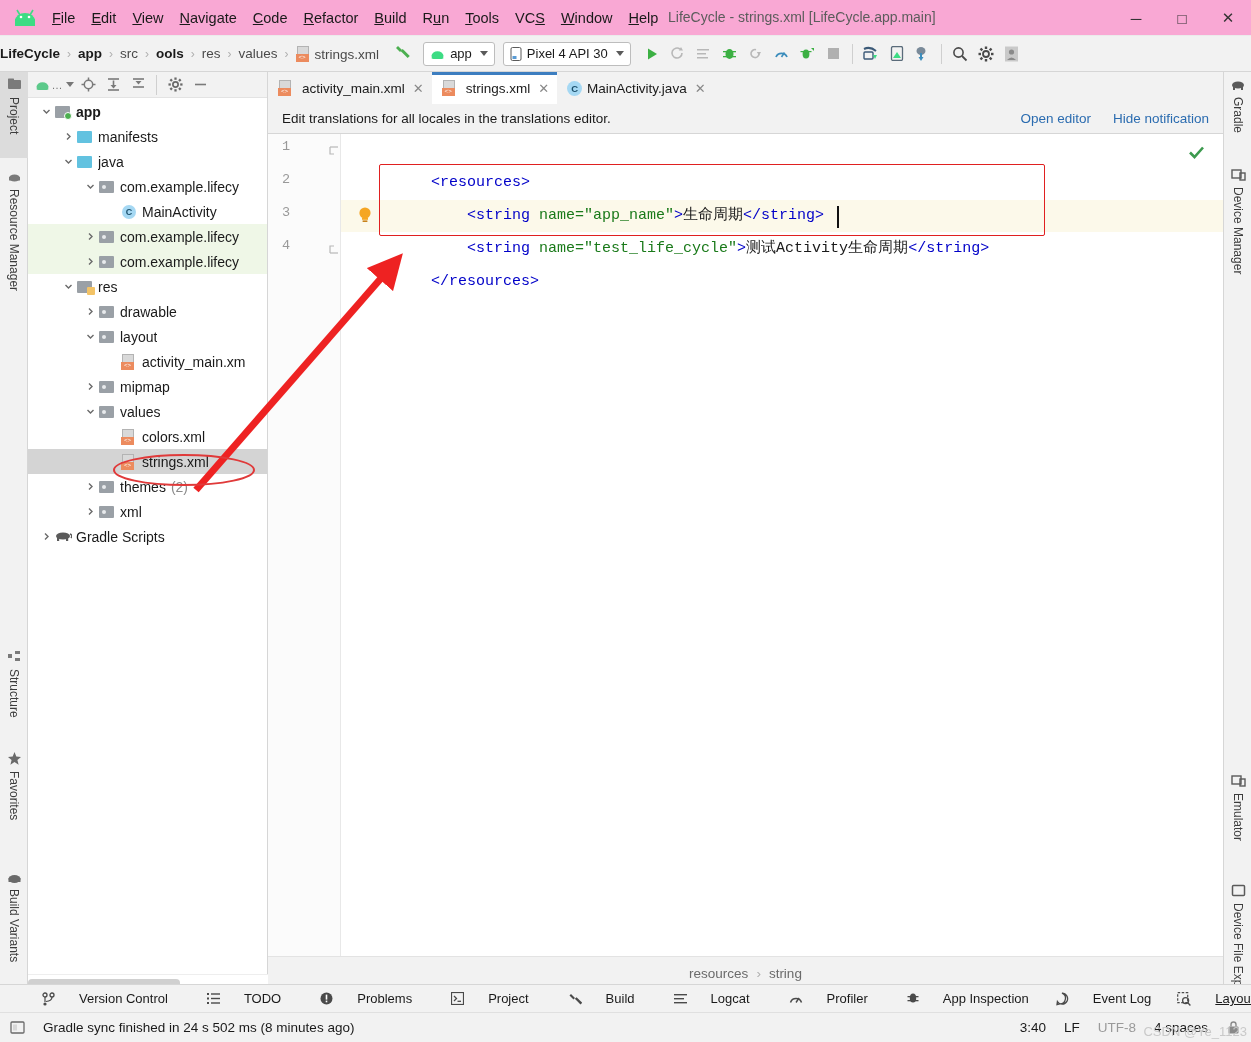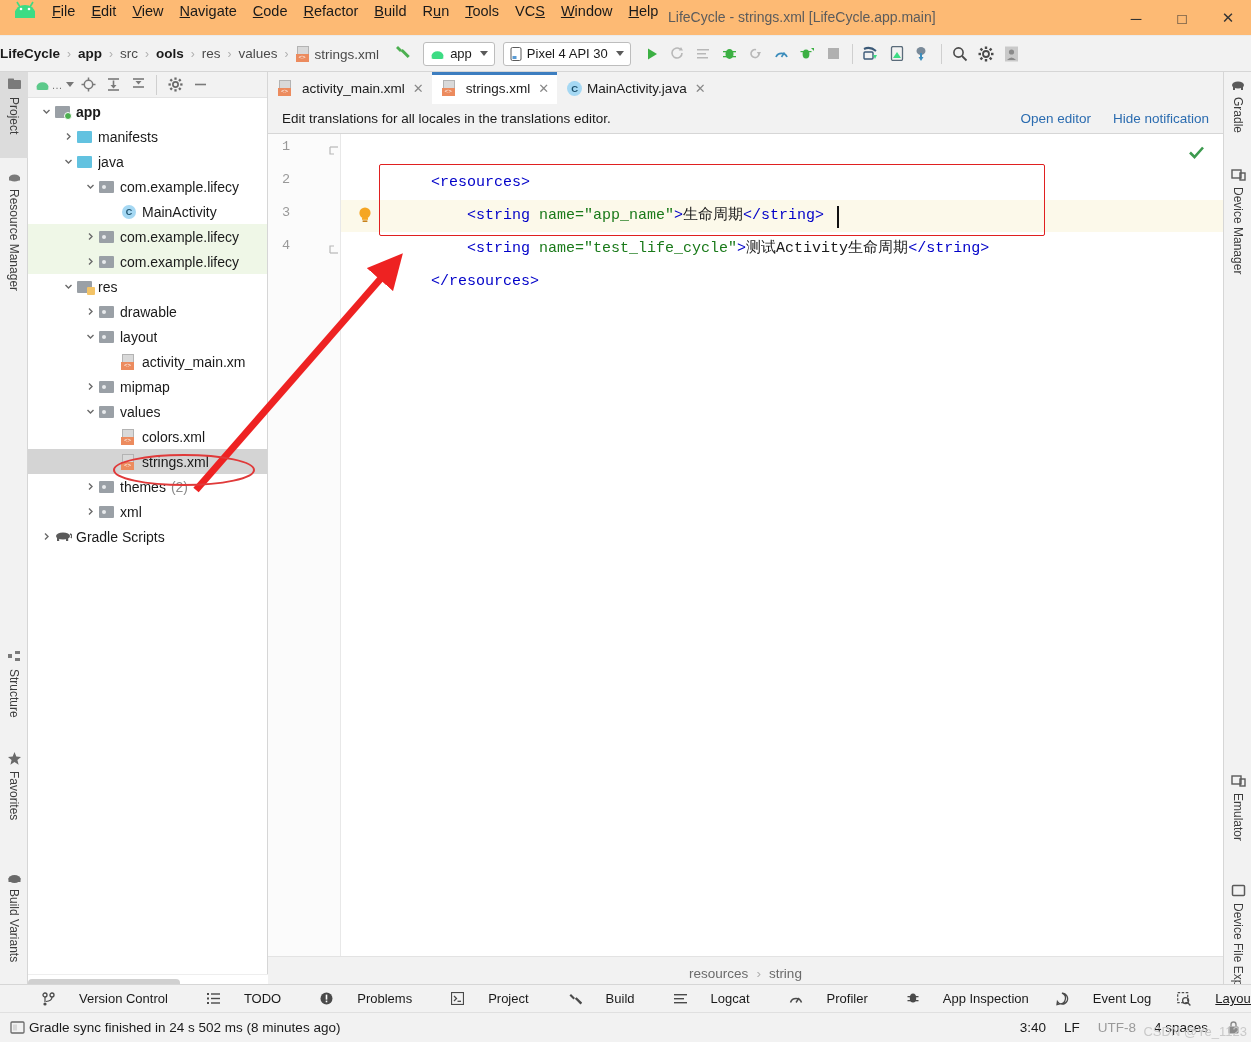--- a/index.html
+++ b/index.html
@@ -9,21 +9,21 @@
     font-size: 13px;
     color: #1a1a1a;
     background: #f2f2f2;
     overflow: hidden;
   }
   #app { position: relative; width: 1251px; height: 1042px; }
 
   
   .menubar {
     position: absolute; top: 0; left: 0; width: 1251px; height: 36px;
-    background: #fdba74; display: flex; 
+    background: #f9a8d4; display: flex; align-items: center;
     border-bottom: 1px solid #ebebeb;
   }
   .android-logo { width: 26px; height: 20px; margin: 0 6px 0 12px; position: relative; }
   .android-logo svg { display: block; }
   .menu-item {
     padding: 3px 8px; font-size: 14.5px; color: #1a1a1a; cursor: default;
     white-space: nowrap;
   }
   .menu-item .mn { text-decoration: underline; }
   .win-title {
@@ -187,21 +187,21 @@
     position: absolute; left: 0; bottom: 30px; width: 1251px; height: 28px;
     background: #f2f2f2; border-top: 1px solid #d6d6d6;
     display: flex; align-items: center; font-size: 13px; color: #1a1a1a;
   }
   .twb { display: flex; align-items: center; gap: 24px; padding: 0 13px; white-space: nowrap; }
   .statusbar {
     position: absolute; left: 0; bottom: 0; width: 1251px; height: 30px;
     background: #f2f2f2; border-top: 1px solid #e0e0e0;
     display: flex; align-items: center; font-size: 13.5px; color: #1a1a1a;
   }
-  .sb-left { display: flex; align-items: center; gap: 4px; padding-left: 10px; }
+  .sb-left { display: flex; align-items: center; gap: 18px; padding-left: 10px; }
   .sb-right { margin-left: auto; display: flex; align-items: center; gap: 18px; padding-right: 10px; }
   .sb-right .muted { color: #9a9a9a; }
   .watermark {
     position: absolute; right: 4px; bottom: 3px; font-size: 13px; color: #c9c9c9;
     pointer-events: none;
   }
 
   
   .anno { position: absolute; left: 0; top: 0; width: 1251px; height: 1042px; pointer-events: none; }
 </style>

